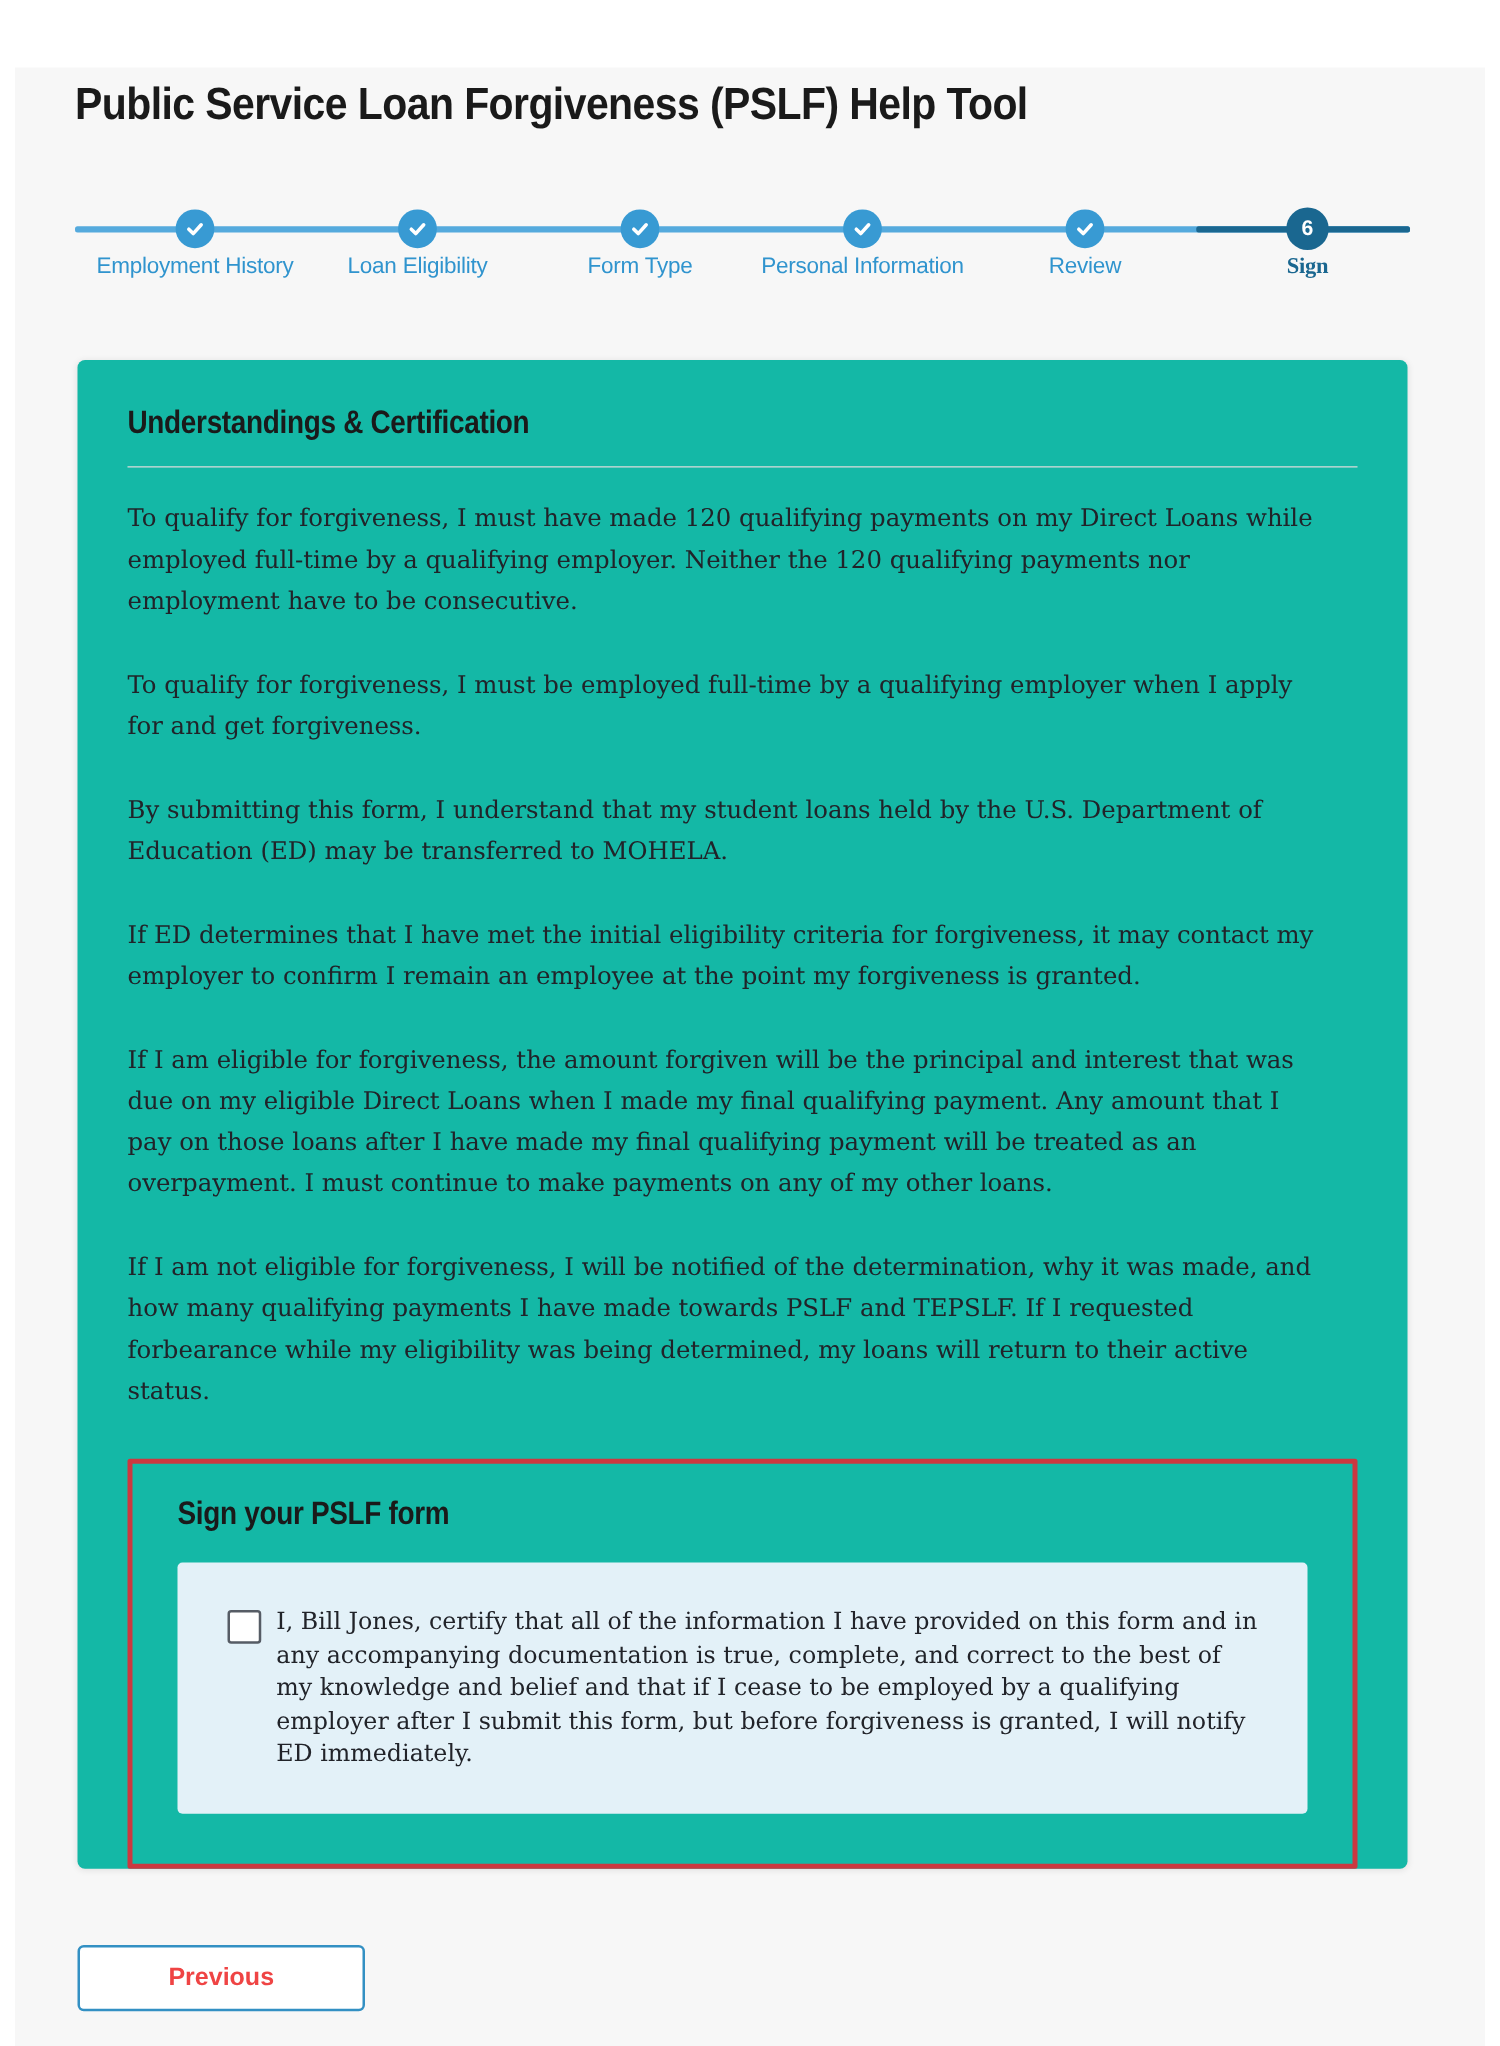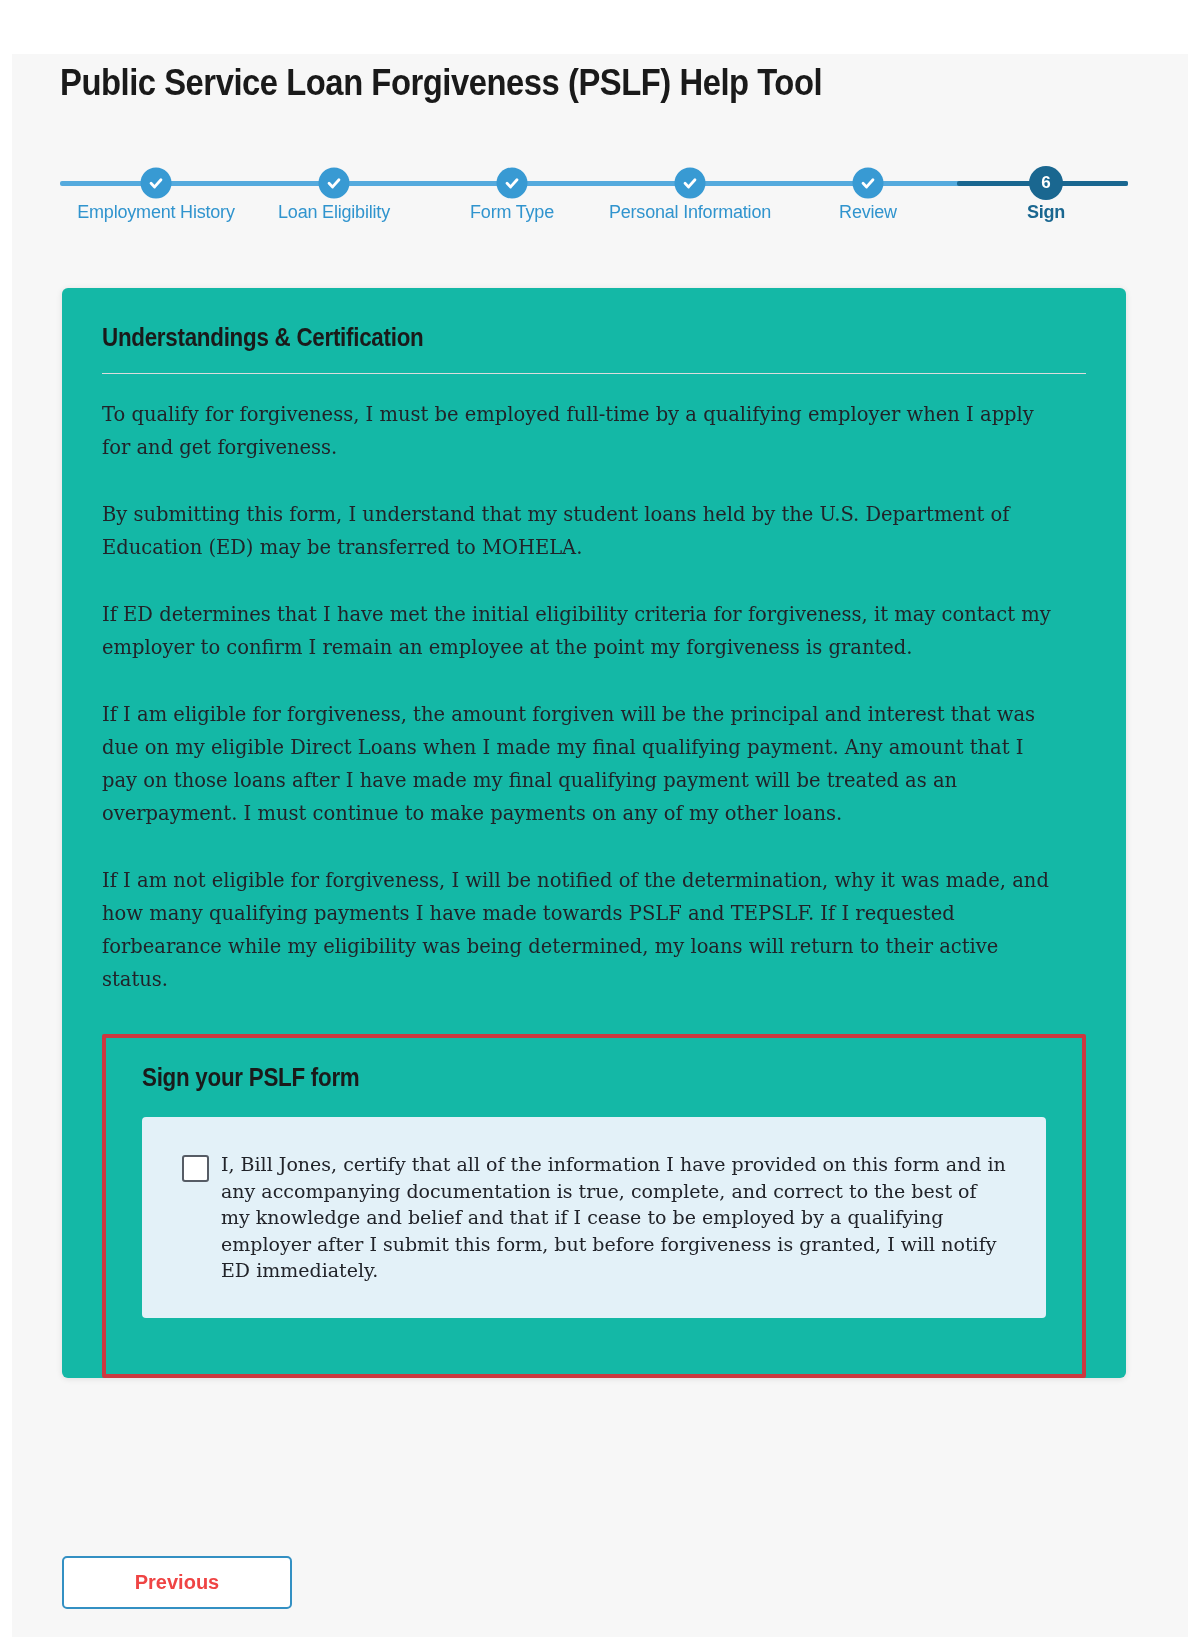--- a/index.html
+++ b/index.html
@@ -23,21 +23,21 @@
     position:absolute; top:167px; transform:translate(-50%,-50%);
     width:31px; height:31px; border-radius:50%; background:#389ad3;
     display:flex; align-items:center; justify-content:center;
   }
   .step-circle.active { width:34px; height:34px; background:#1a6790; color:#ffffff; font-size:17px; font-weight:700; }
   .step-circle svg { width:17px; height:17px; display:block; }
   .step-label {
     position:absolute; top:186px; transform:translateX(-50%);
     font-size:18px; color:#3094ce; white-space:nowrap; letter-spacing:-0.2px;
   }
-  .step-label.active { color:#1a6790; font-weight:700; }
+  .step-label.active { color:#1a6790; font-weight:700;font-family:Liberation Serif, serif; }
 
   
   .card {
     position:absolute; left:62px; top:272px; width:1064px;
     background:#14b8a6; border-radius:6px;
     box-shadow:0 1px 6px rgba(0,0,0,0.10);
   }
   .card-inner { padding:34px 40px 0 40px; }
   h2.section-heading {
     font-size:26px; font-weight:700; color:#1a1a1a; letter-spacing:-0.3px;
@@ -50,21 +50,21 @@
     font-size:19.5px; line-height:33px; color:#212329;
     max-width:950px; margin-top:34px;
   }
   .paragraphs p:first-child { margin-top:24px; }
 
   
   .sign-section {
     margin-top:36px;
     border:4px solid #cc3840;
     border-radius:2px;
-    padding:24px 36px 56px 36px;
+    padding:24px 36px 40px 36px;
   }
   .cert-box {
     margin-top:24px; background:#e3f1f8; border-radius:4px;
     padding:34px 40px; display:flex; align-items:flex-start;
   }
   .checkbox {
     flex:0 0 auto; width:27px; height:27px; margin-top:4px;
     background:#ffffff; border:2px solid #565c65; border-radius:3px; cursor:pointer;
   }
   .cert-text {
@@ -124,20 +124,21 @@
         <div class="step-circle active" style="left: 1046px;">6</div>
         <div class="step-label active" style="left: 1046px;">Sign</div>
       </div>
   </div>
 
   <div class="card">
     <div class="card-inner">
       <h2 class="section-heading">Understandings &amp; Certification</h2>
       <div class="divider"></div>
       <div class="paragraphs" id="paragraphs">
+          <p>To qualify for forgiveness, I must have made 120 qualifying payments on my Direct Loans while employed full-time by a qualifying employer. Neither the 120 qualifying payments nor employment have to be consecutive.</p>
           <p>To qualify for forgiveness, I must be employed full-time by a qualifying employer when I apply for and get forgiveness.</p>
           <p>By submitting this form, I understand that my student loans held by the U.S. Department of Education (ED) may be transferred to MOHELA.</p>
           <p>If ED determines that I have met the initial eligibility criteria for forgiveness, it may contact my employer to confirm I remain an employee at the point my forgiveness is granted.</p>
           <p>If I am eligible for forgiveness, the amount forgiven will be the principal and interest that was due on my eligible Direct Loans when I made my final qualifying payment. Any amount that I pay on those loans after I have made my final qualifying payment will be treated as an overpayment. I must continue to make payments on any of my other loans.</p>
           <p>If I am not eligible for forgiveness, I will be notified of the determination, why it was made, and how many qualifying payments I have made towards PSLF and TEPSLF. If I requested forbearance while my eligibility was being determined, my loans will return to their active status.</p>
         </div>
 
       <div class="sign-section">
         <h2 class="section-heading">Sign your PSLF form</h2>
         <div class="cert-box">

